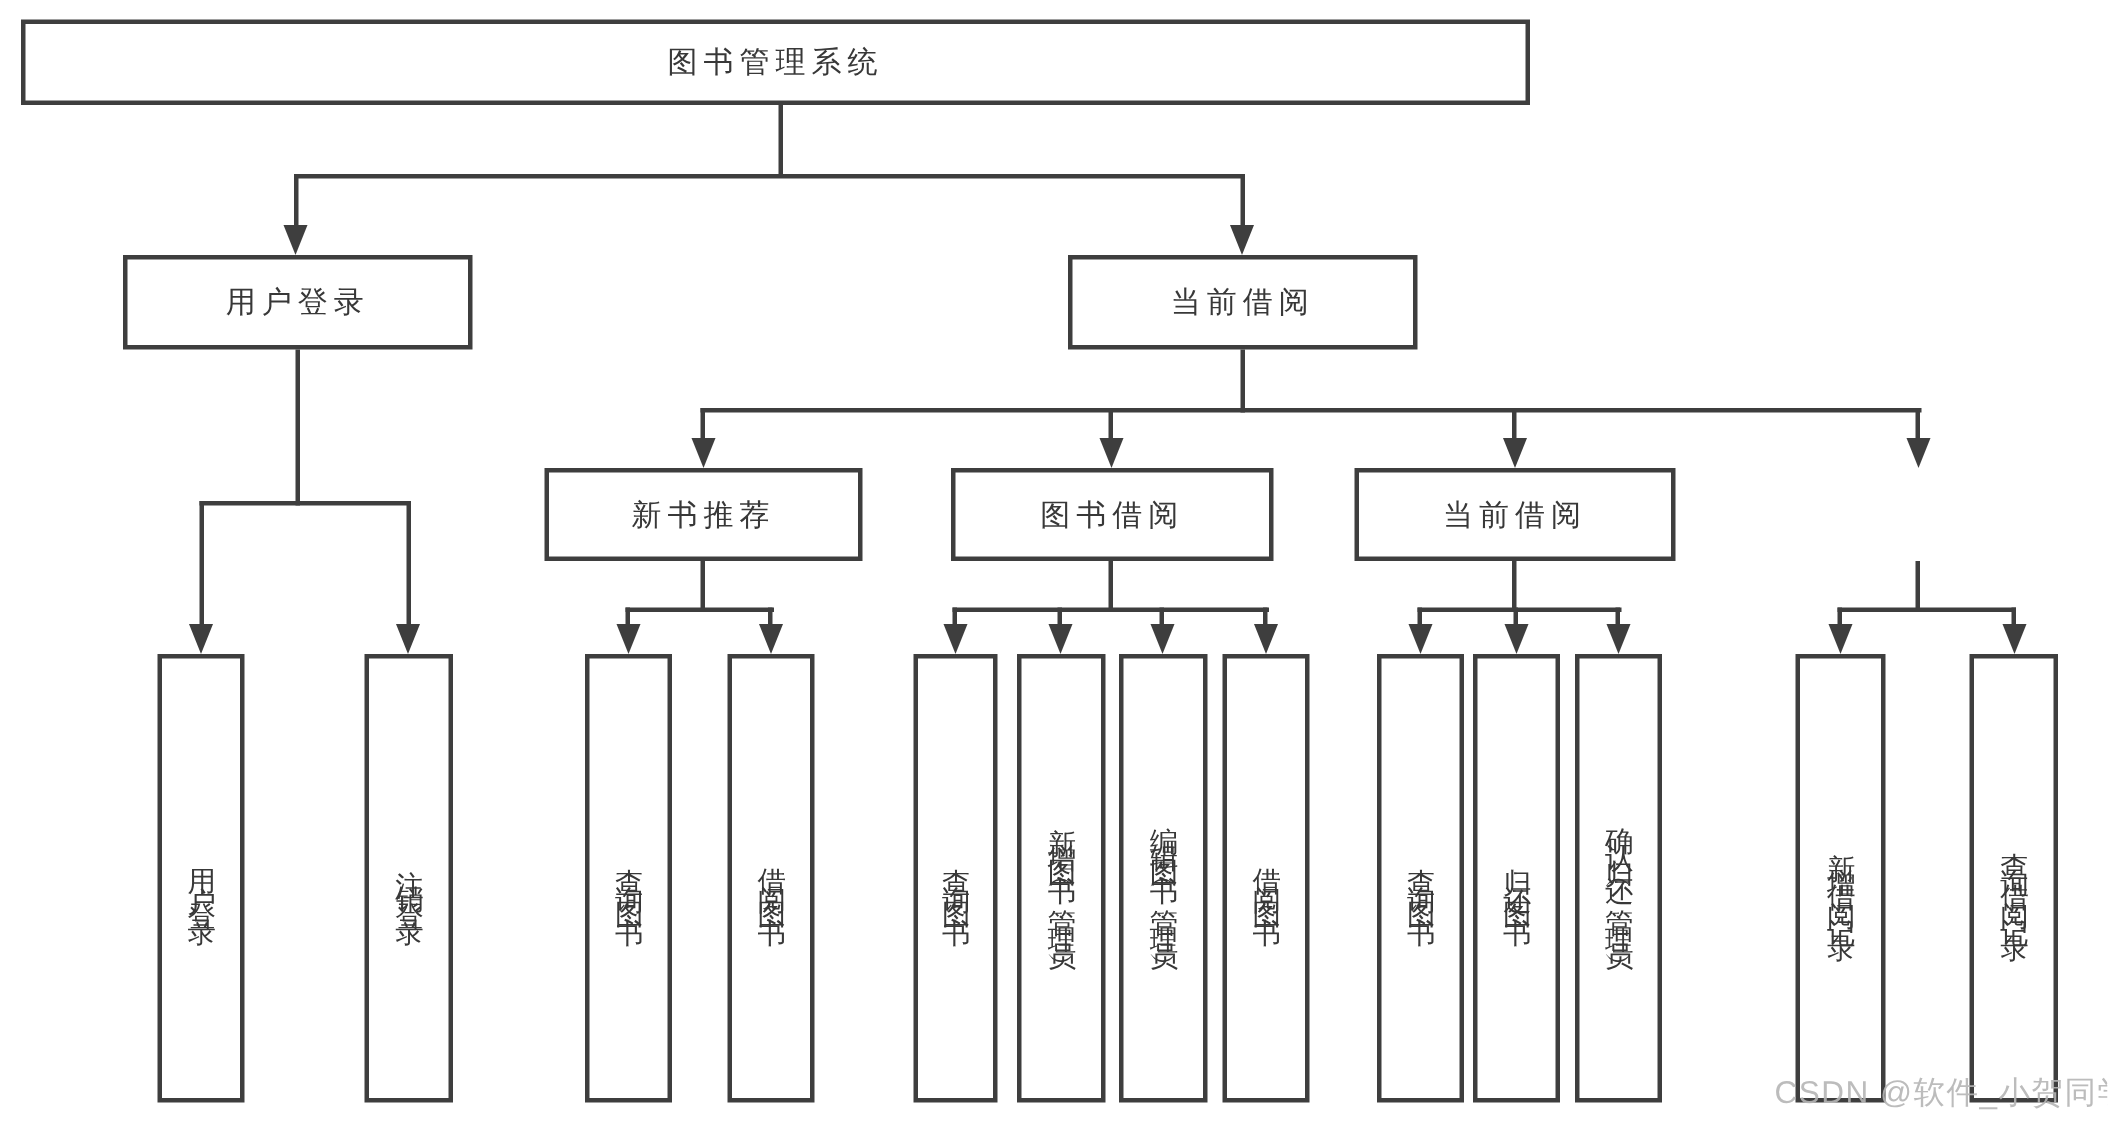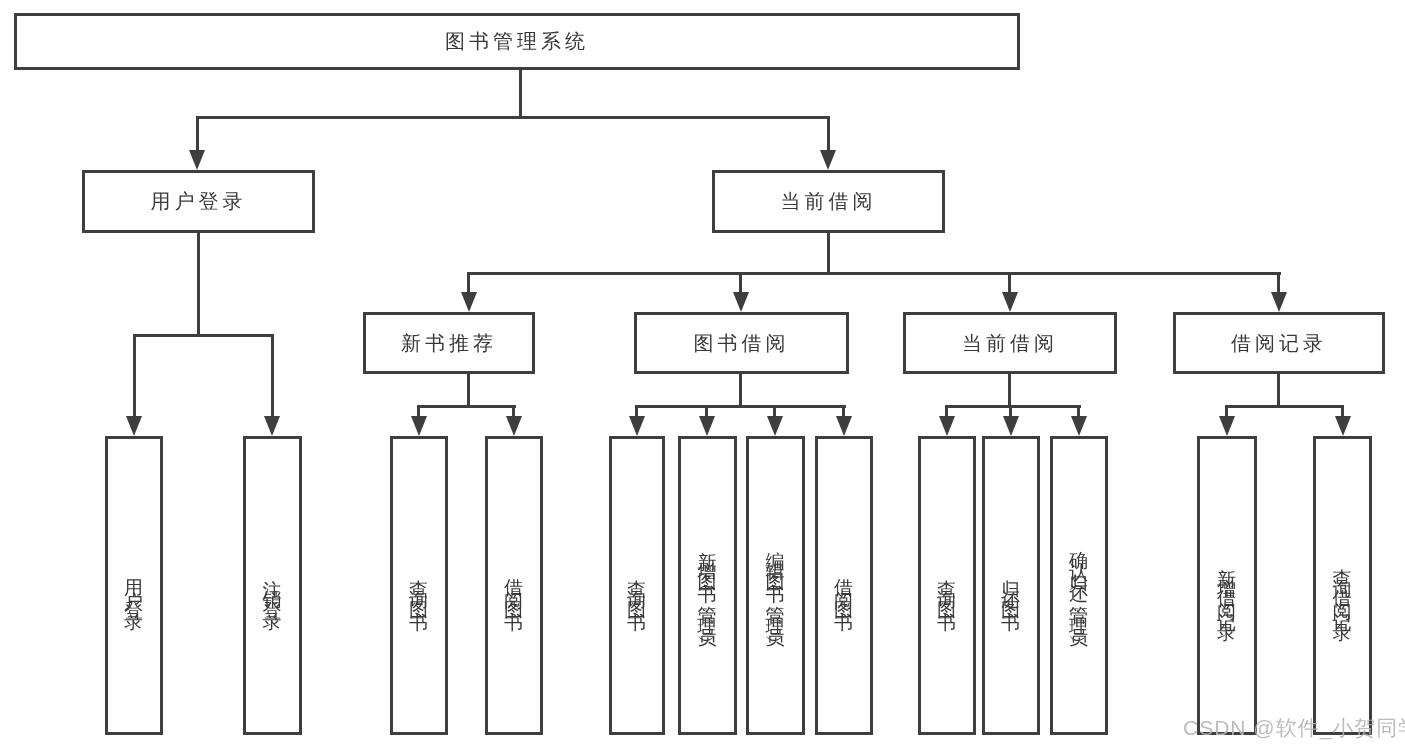--- a/index.html
+++ b/index.html
@@ -67,31 +67,28 @@
     <span class="hlabel">图书管理系统</span>
   </div>
 
   <div class="box" style="left:82px;top:170px;width:233px;height:63px">
     <span class="hlabel">用户登录</span>
   </div>
   <div class="box" style="left:712px;top:170px;width:233px;height:63px">
     <span class="hlabel">当前借阅</span>
   </div>
 
-  <div class="box" style="left:363px;top:312px;width:172px;height:62px">
+  <div class="box" style="left:363px;top:312px;width:212px;height:62px">
     <span class="hlabel">新书推荐</span>
   </div>
   <div class="box" style="left:634px;top:312px;width:215px;height:62px">
     <span class="hlabel">图书借阅</span>
   </div>
   <div class="box" style="left:903px;top:312px;width:214px;height:62px">
     <span class="hlabel">当前借阅</span>
-  </div>
-  <div class="box" style="left:1173px;top:312px;width:212px;height:62px">
-    <span class="hlabel">借阅记录</span>
   </div>
 
   <div class="box" style="left:105px;top:436px;width:58px;height:299px">
     <span class="vlabel">用户登录</span>
   </div>
   <div class="box" style="left:243px;top:436px;width:59px;height:299px">
     <span class="vlabel">注销登录</span>
   </div>
 
   <div class="box" style="left:390px;top:436px;width:58px;height:299px">

